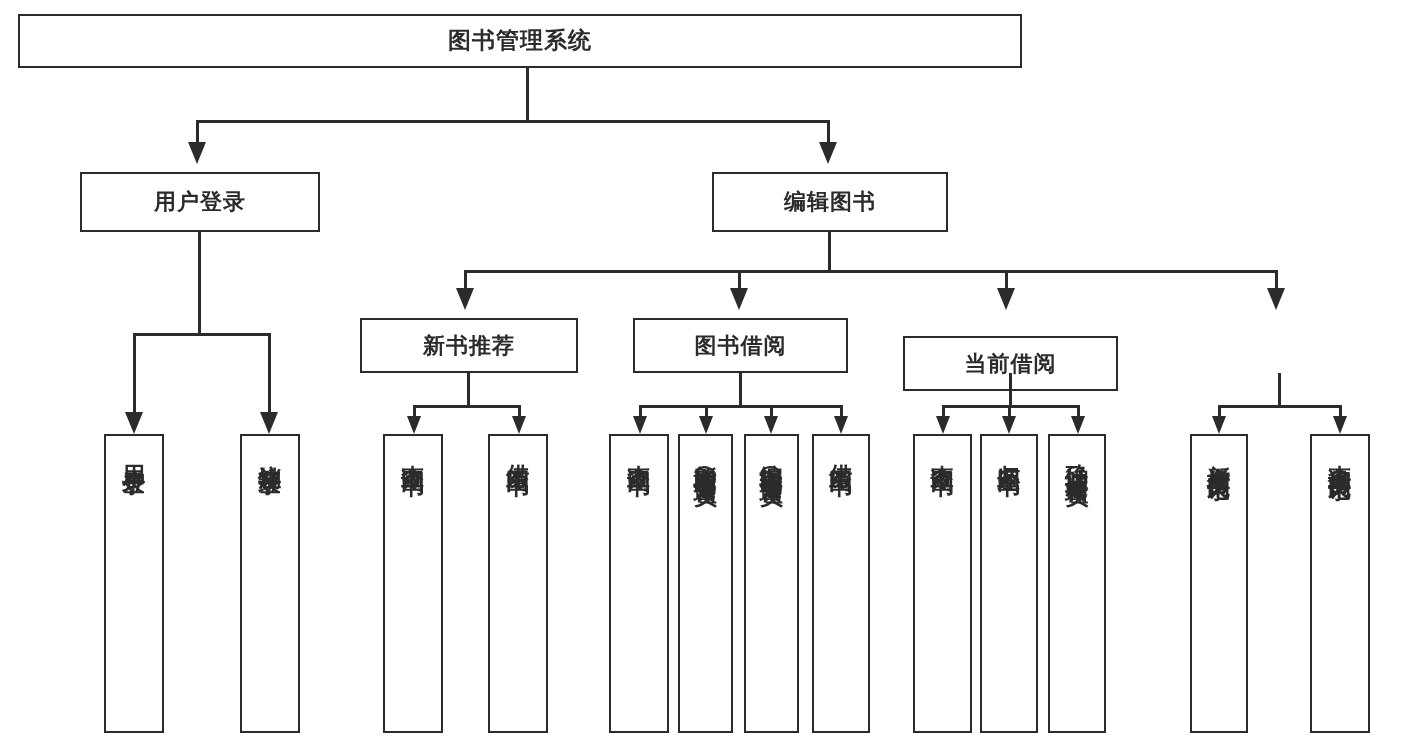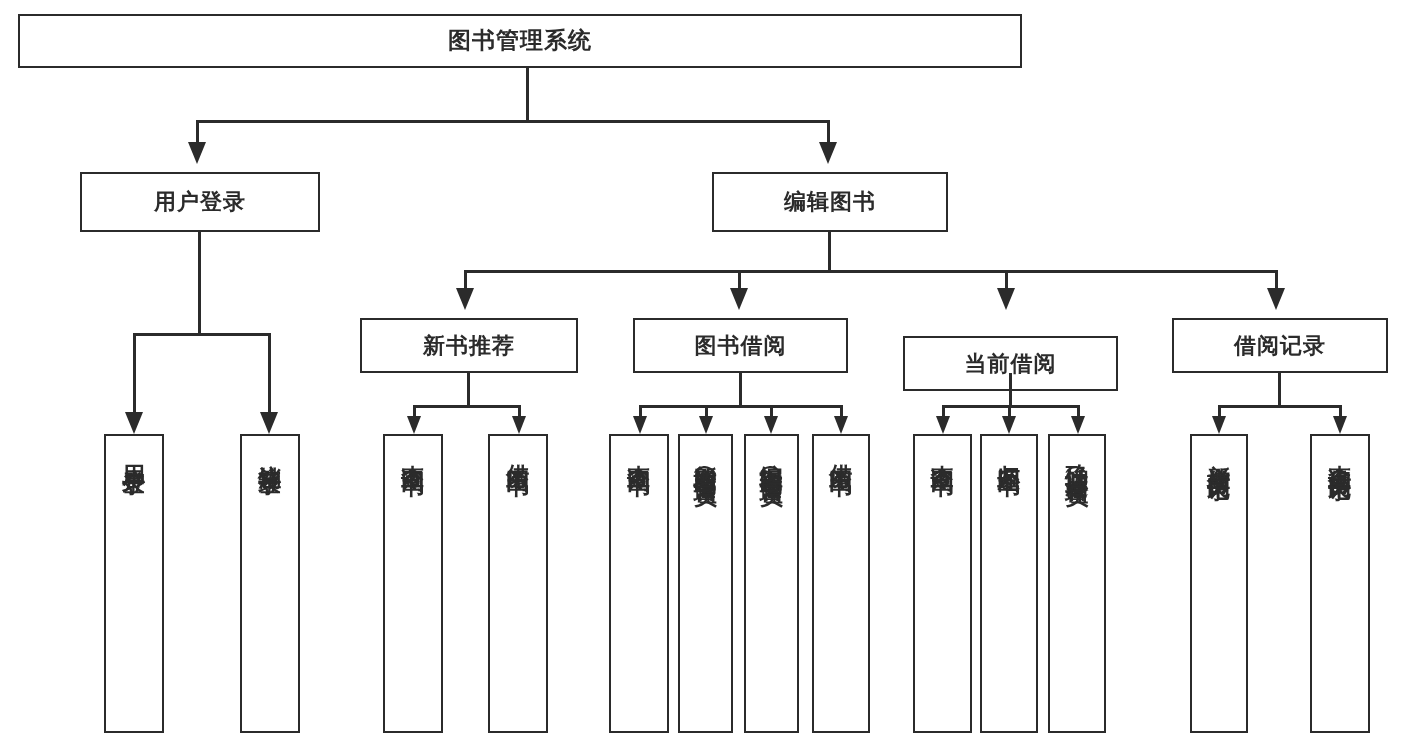--- a/index.html
+++ b/index.html
@@ -131,23 +131,20 @@
 
   <div class="node h" style="left:633px;top:318px;width:215px;height:55px;">
     <span class="label">图书借阅</span>
   </div>
   <div class="node h" style="left:360px;top:318px;width:218px;height:55px;">
     <span class="label">新书推荐</span>
   </div>
   <div class="node h" style="left:903px;top:336px;width:215px;height:55px;">
     <span class="label">当前借阅</span>
   </div>
-  <div class="node h" style="left:1172px;top:318px;width:216px;height:55px;">
-    <span class="label">借阅记录</span>
-  </div>
 
   <div class="vline" style="left:467px;top:373px;height:32px;"></div>
   <div class="hline" style="left:413px;top:405px;width:108px;"></div>
   <div class="vline" style="left:413px;top:405px;height:12px;"></div>
   <div class="vline" style="left:518px;top:405px;height:12px;"></div>
   <div class="arrow small" style="left:407px;top:416px;"></div>
   <div class="arrow small" style="left:512px;top:416px;"></div>
 
   <div class="vline" style="left:739px;top:373px;height:32px;"></div>
   <div class="hline" style="left:639px;top:405px;width:204px;"></div>

